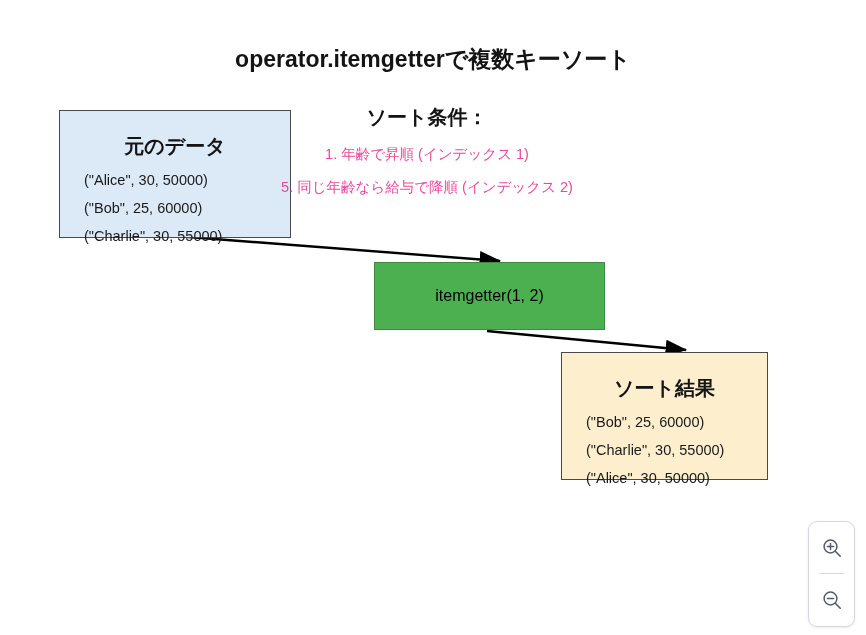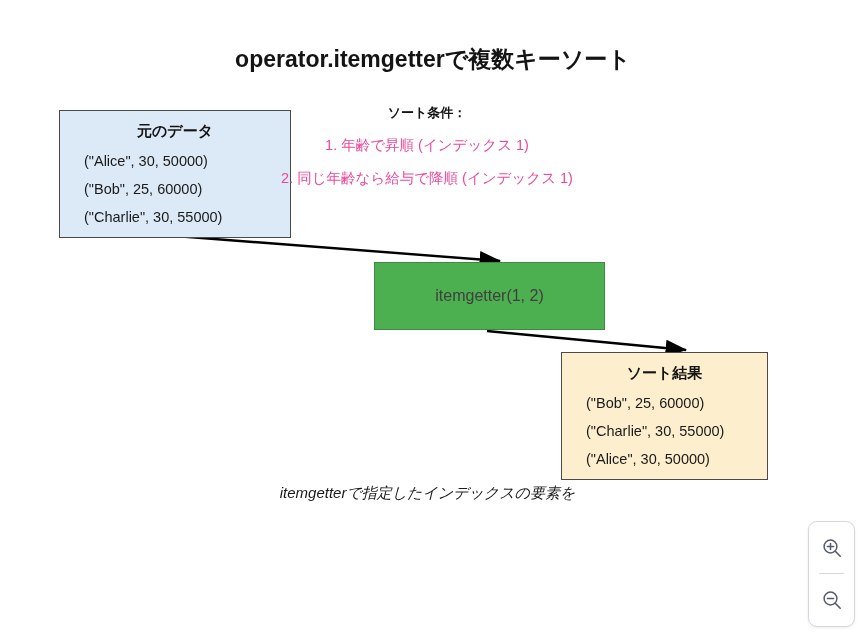--- a/index.html
+++ b/index.html
@@ -65,48 +65,48 @@
     left: 561px;
     top: 352px;
     width: 207px;
     height: 128px;
     background: #fdefcd;
     border-color: #4a4a4a;
   }
 
   .box-title {
     text-align: center;
-    font-size: 15px;
+    font-size: 20px;
     font-weight: bold;
     color: #141414;
-    margin-top: 11px;
+    margin-top: 22px;
   }
   .box-line {
     font-size: 14.5px;
     color: #1a1a1a;
     margin-left: 24px;
     margin-top: 12px;
     white-space: nowrap;
   }
   #process-label {
     text-align: center;
     font-size: 16px;
-    color: #404040;
+    color: #000000;
     margin-top: 24px;
   }
 
   
   #sort-conditions {
     left: 252px;
     top: 104px;
     width: 350px;
     text-align: center;
   }
   #sort-conditions-title {
-    font-size: 13px;
+    font-size: 20px;
     font-weight: bold;
     color: #141414;
   }
   .condition-line {
     font-size: 14.5px;
     color: #ec4899;
     margin-top: 14px;
     white-space: nowrap;
   }
 
@@ -168,36 +168,35 @@
   <div class="abs node-box" id="source-box">
     <div class="box-title">元のデータ</div>
     <div class="box-line">("Alice", 30, 50000)</div>
     <div class="box-line">("Bob", 25, 60000)</div>
     <div class="box-line">("Charlie", 30, 55000)</div>
   </div>
 
   <div class="abs" id="sort-conditions">
     <div id="sort-conditions-title">ソート条件：</div>
     <div class="condition-line">1. 年齢で昇順 (インデックス 1)</div>
-    <div class="condition-line">2. 同じ年齢なら給与で降順 (インデックス 1)</div>
+    <div class="condition-line">5. 同じ年齢なら給与で降順 (インデックス 2)</div>
   </div>
 
   <div class="abs node-box" id="process-box">
     <div id="process-label">itemgetter(1, 2)</div>
   </div>
 
   <div class="abs node-box" id="result-box">
     <div class="box-title">ソート結果</div>
     <div class="box-line">("Bob", 25, 60000)</div>
     <div class="box-line">("Charlie", 30, 55000)</div>
     <div class="box-line">("Alice", 30, 50000)</div>
   </div>
 
   <div class="abs" id="caption">
-    <div>itemgetterで指定したインデックスの要素を</div>
   </div>
 
   <div class="abs" id="zoom-controls">
     <div class="zoom-btn">
       <svg width="22" height="22" viewBox="0 0 22 22">
         <circle cx="9.5" cy="9.5" r="6.4" fill="none" stroke="#555a6e" stroke-width="1.5"></circle>
         <line x1="14.3" y1="14.3" x2="19.2" y2="19.2" stroke="#555a6e" stroke-width="1.6" stroke-linecap="round"></line>
         <line x1="6.4" y1="9.5" x2="12.6" y2="9.5" stroke="#555a6e" stroke-width="1.5" stroke-linecap="round"></line>
         <line x1="9.5" y1="6.4" x2="9.5" y2="12.6" stroke="#555a6e" stroke-width="1.5" stroke-linecap="round"></line>
       </svg>

